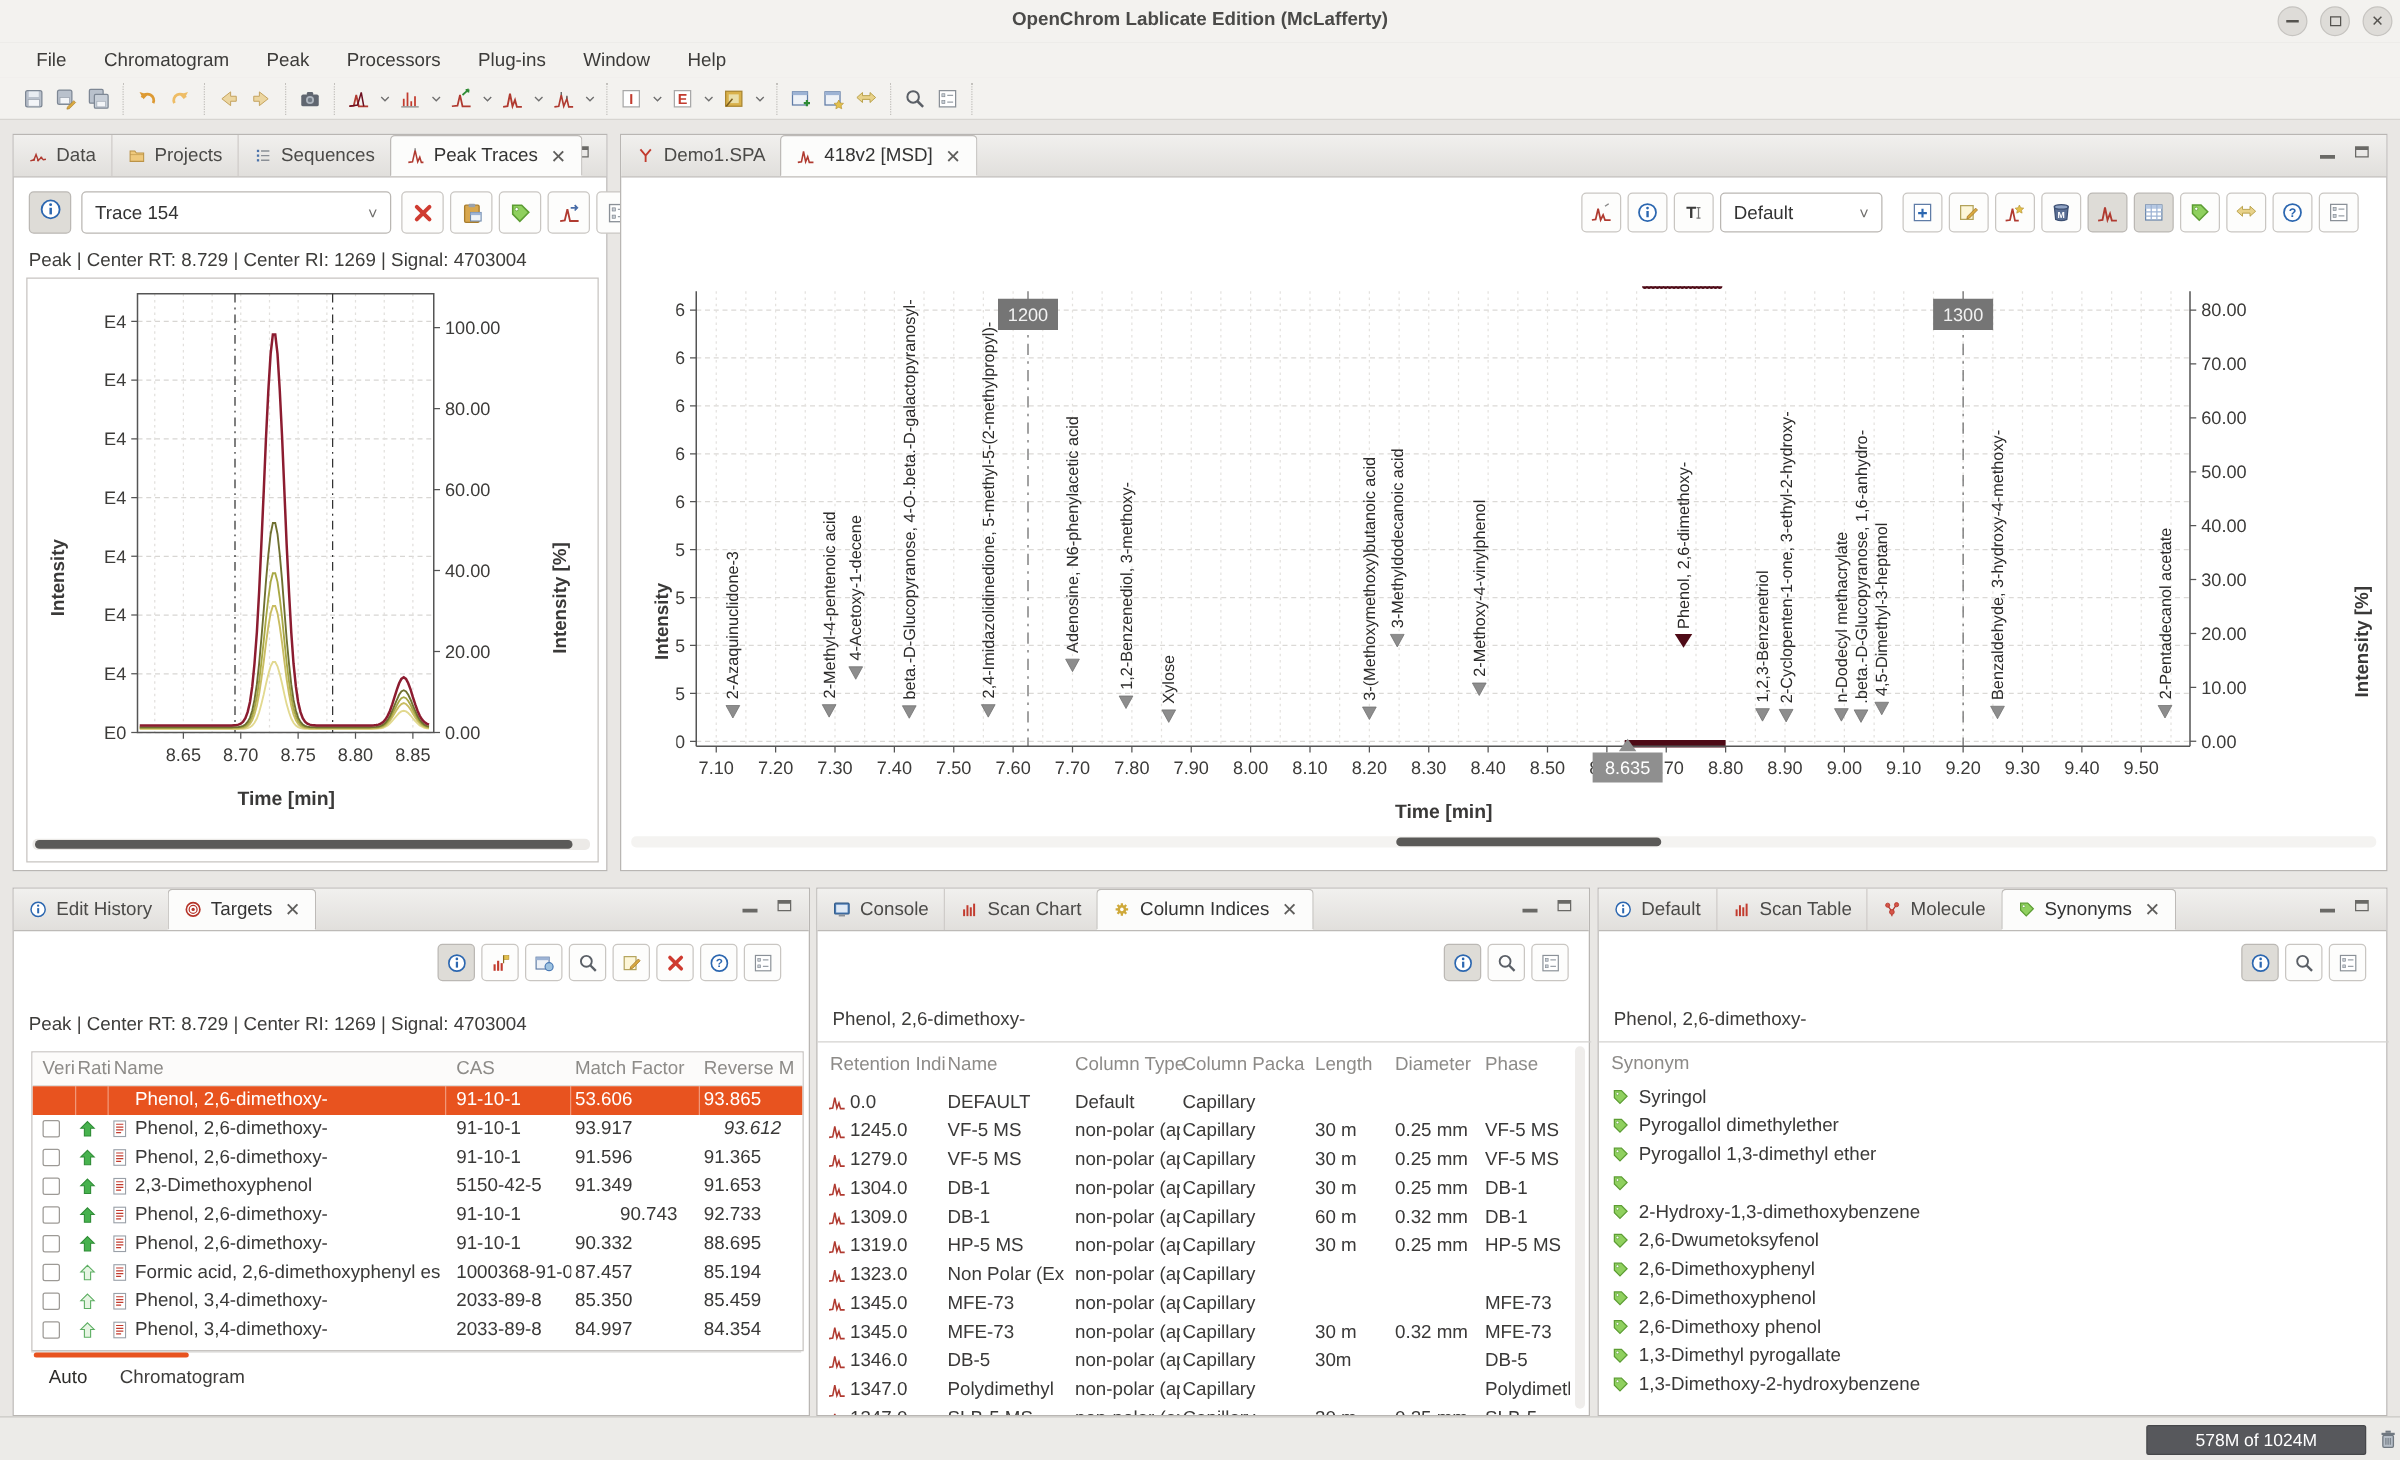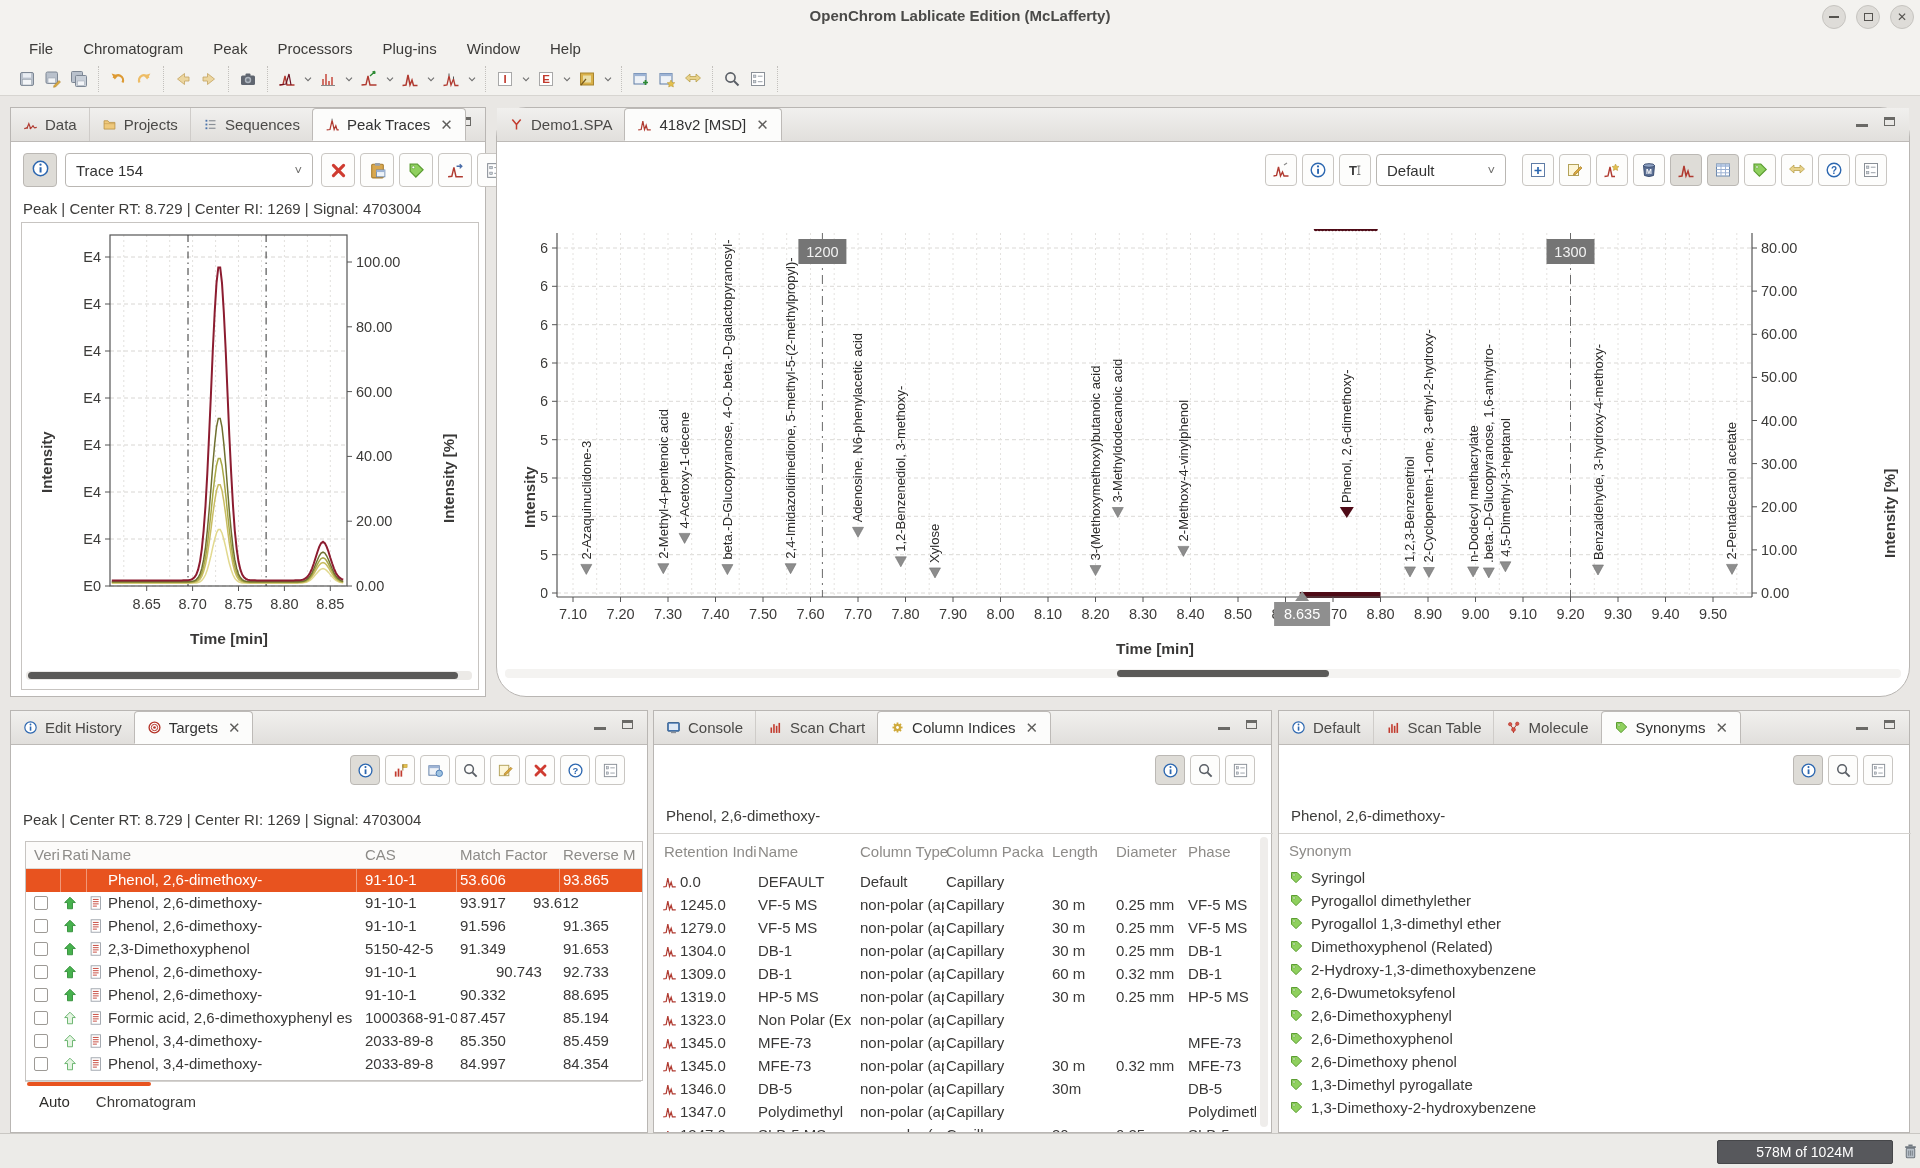--- a/index.html
+++ b/index.html
@@ -443,21 +443,21 @@
             <line x1="246.3" y1="357" x2="246.3" y2="362" stroke="#555"></line>
             <text x="246.3" y="380" font-size="14.5" fill="#3c3b39" text-anchor="middle">8.85</text>
             <text x="145" y="415" font-size="15.5" font-weight="bold" fill="#3a3938" text-anchor="middle">Time [min]</text>
           </svg></div>
       <div style="position:absolute;left:4px;top:448px;right:6px;height:9px;background:#eceae7;border-radius:4px;">
         <div class="scrollthumb" style="left:2px;top:1px;width:430px;"></div>
       </div>
     </div>
   </div>
 
-  <div class="panel" id="panel-chrom" style="left:496px;top:107px;width:1414px;height:590px;border-radius:30px;">
+  <div class="panel" id="panel-chrom" style="left:496px;top:107px;width:1414px;height:590px;">
     <div class="tabbar" id="ch-tabs">
         <div class="tab">
           <span style="display:flex;">
             <svg width="15" height="15" viewBox="0 0 18 18">
               <path d="M4 3 L9 9 L14 3 M9 9 V15" fill="none" stroke="#c23b2e" stroke-width="1.8"></path>
             </svg>
           </span>
           <span>Demo1.SPA</span>
         </div>
         <div class="tab active">
@@ -920,21 +920,21 @@
               <g stroke="#c23b2e" stroke-width="1">
                 <line x1="5.5" y1="5" x2="12" y2="5"></line>
                 <line x1="5.5" y1="7.5" x2="12" y2="7.5"></line>
                 <line x1="5.5" y1="10" x2="12" y2="10"></line>
                 <line x1="5.5" y1="12.5" x2="10" y2="12.5"></line>
               </g>
             </svg></span>
           <div class="cell" style="left:82px;top:2px;width:246px;">Phenol, 2,6-dimethoxy-</div>
           <div class="cell" style="left:339px;top:2px;width:92px;">91-10-1</div>
           <div class="cell" style="left:434px;top:2px;width:95px;">93.917</div>
-          <div class="cell" style="left:507px;top:2px;width:78px;">93.612</div>
+          <div class="cell" style="left:553px;top:2px;width:78px;font-style:italic;">93.612</div>
         </div>
         <div class="trow" style="top: 73px; width: 616px;">
           <div class="checkbox" style="left:8px;top:4px;"></div>
           <span style="position:absolute;left:36px;top:3px;"><svg width="16" height="16" viewBox="0 0 18 18">
               <path d="M9 2.5 L15 8.5 H11.8 V15.5 H6.2 V8.5 H3 Z" fill="#47b24e" stroke="#2f8c36"></path>
             </svg></span>
           <span style="position:absolute;left:62px;top:3px;"><svg width="16" height="16" viewBox="0 0 18 18">
               <rect x="3.5" y="2" width="10.5" height="14" fill="#fff" stroke="#9aa0a8"></rect>
               <g stroke="#c23b2e" stroke-width="1">
                 <line x1="5.5" y1="5" x2="12" y2="5"></line>
@@ -1403,21 +1403,20 @@
               <path d="M3 3 H9.8 L15.2 8.4 L8.4 15.2 L3 9.8 Z" fill="#8fd05e" stroke="#5c9d33" stroke-width="1.2"></path>
               <circle cx="6" cy="6" r="1.3" fill="#fff" stroke="#5c9d33" stroke-width=".6"></circle>
             </svg></span>
           <div class="cell" style="left:32px;top:2px;width:560px;">Pyrogallol 1,3-dimethyl ether</div>
         </div>
         <div class="trow" style="top: 69px; width: 620px;">
           <span style="position:absolute;left:10px;top:3px;"><svg width="15" height="15" viewBox="0 0 18 18">
               <path d="M3 3 H9.8 L15.2 8.4 L8.4 15.2 L3 9.8 Z" fill="#8fd05e" stroke="#5c9d33" stroke-width="1.2"></path>
               <circle cx="6" cy="6" r="1.3" fill="#fff" stroke="#5c9d33" stroke-width=".6"></circle>
             </svg></span>
-          <div class="cell" style="left:32px;top:2px;width:560px;">Dimethoxyphenol (Related)</div>
         </div>
         <div class="trow" style="top: 92px; width: 620px;">
           <span style="position:absolute;left:10px;top:3px;"><svg width="15" height="15" viewBox="0 0 18 18">
               <path d="M3 3 H9.8 L15.2 8.4 L8.4 15.2 L3 9.8 Z" fill="#8fd05e" stroke="#5c9d33" stroke-width="1.2"></path>
               <circle cx="6" cy="6" r="1.3" fill="#fff" stroke="#5c9d33" stroke-width=".6"></circle>
             </svg></span>
           <div class="cell" style="left:32px;top:2px;width:560px;">2-Hydroxy-1,3-dimethoxybenzene</div>
         </div>
         <div class="trow" style="top: 115px; width: 620px;">
           <span style="position:absolute;left:10px;top:3px;"><svg width="15" height="15" viewBox="0 0 18 18">

